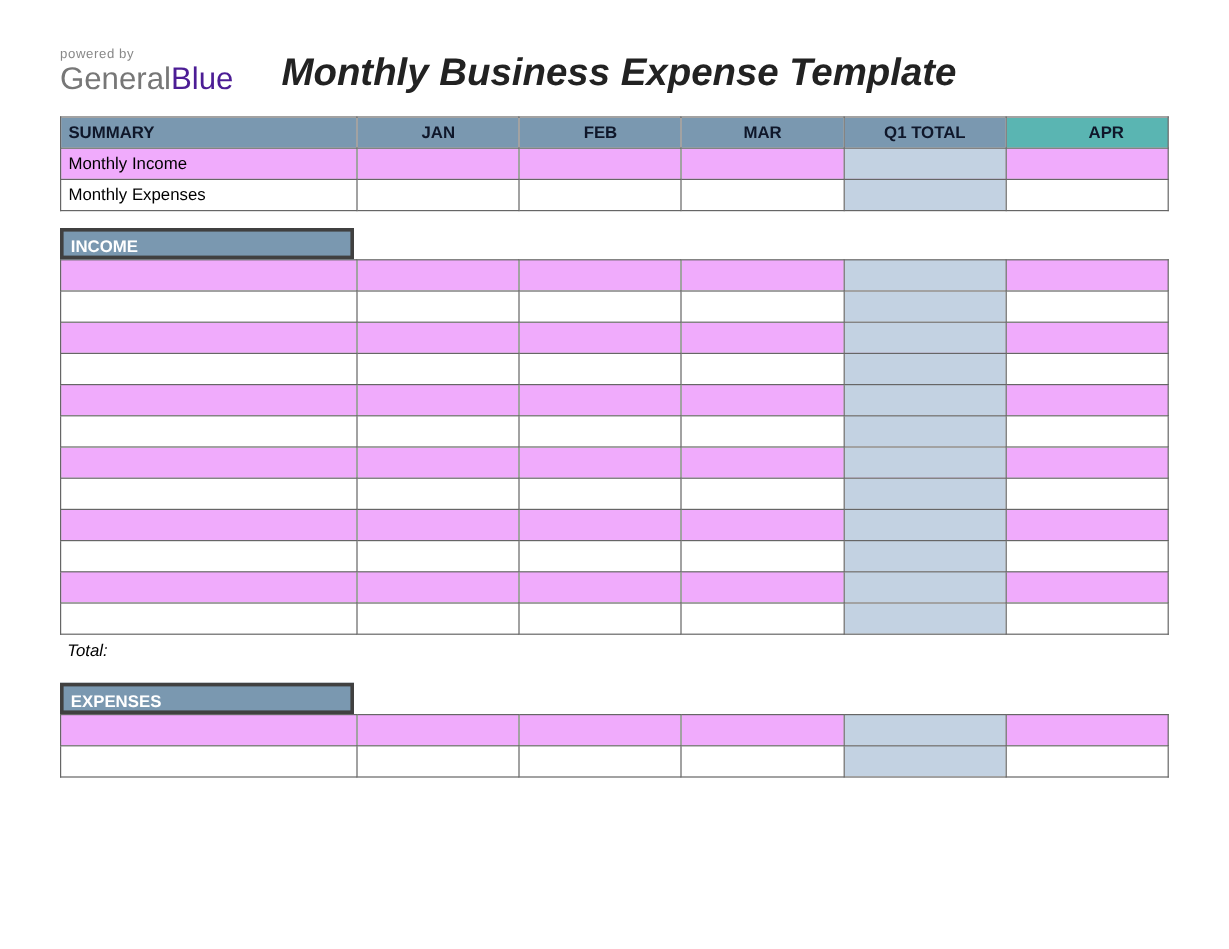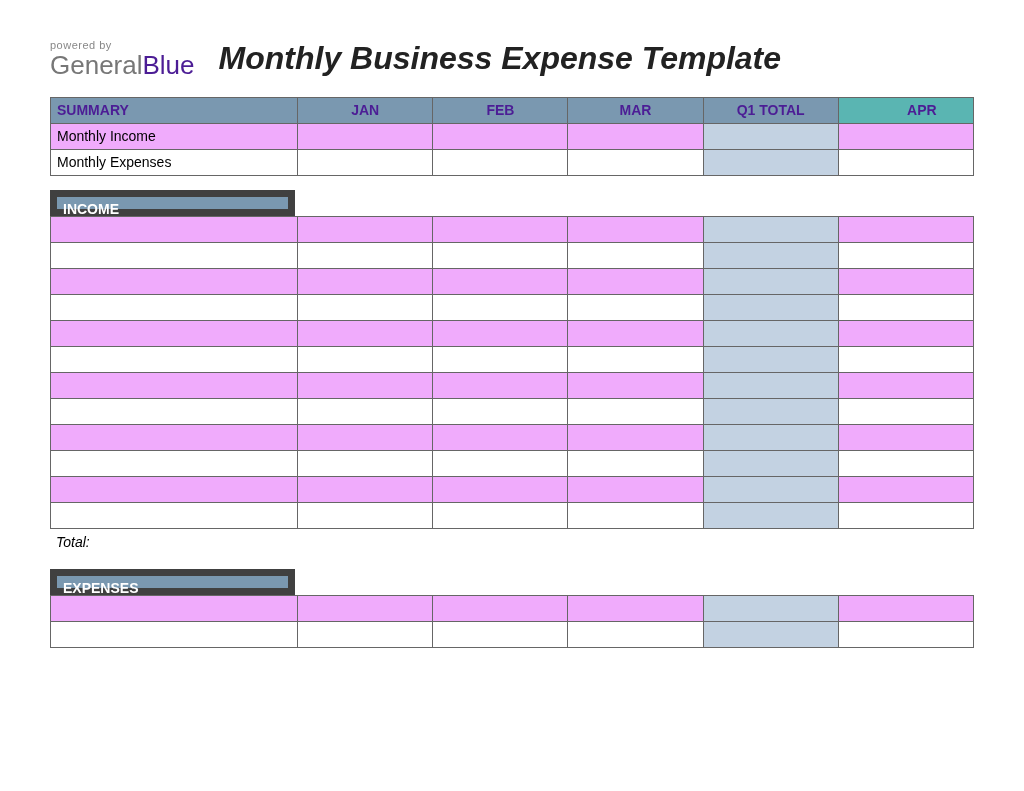--- a/index.html
+++ b/index.html
@@ -5,22 +5,22 @@
   * { box-sizing: border-box; }
   body {
     margin: 0;
     padding: 40px 50px;
     font-family: Arial, Helvetica, sans-serif;
     background: #fff;
     width: 1024px;
   }
   .header {
     display: flex;
-    align-items: flex-start;
-    gap: 24px;
+    align-items: flex-end;
+    gap: 40px;
     margin-bottom: 18px;
   }
   .logo-block { line-height: 1.05; }
   .logo-powered {
     font-size: 11px;
     color: #888;
     letter-spacing: 0.5px;
   }
   .logo-brand {
     font-size: 26px;
@@ -42,39 +42,39 @@
   td, th {
     border: 1px solid #666;
     height: 26px;
     padding: 2px 6px;
     font-size: 14px;
     vertical-align: middle;
     overflow: hidden;
     white-space: nowrap;
   }
   th {
-    color: #4c1d95;
+    color: #0f172a;
     font-weight: 700;
     text-align: center;
   }
   .col-label { width: 245px; text-align: left; }
   .col-month { width: 134px; text-align: center; }
   .hdr-blue   { background: #7a98b0; }
   .hdr-teal   { background: #5ab5b2; padding-left: 38px; }
   .row-alt    { background: #f0abfc; }
   .q1-cell    { background: #c3d2e2; }
   .sec-hdr {
     background: #7a98b0;
     color: #fff;
     font-weight: 700;
     font-size: 14px;
     text-align: left;
     padding: 4px 6px;
     height: 26px;
-    border: 7px solid #404040;
+    border: 3px solid #404040;
   }
   .sec-wrap { margin-top: 14px; }
   .sec-header-row {
     display: flex;
   }
   .sec-header-cell {
     width: 245px;
   }
   .total-row td { border: none; }
   .total-label {

